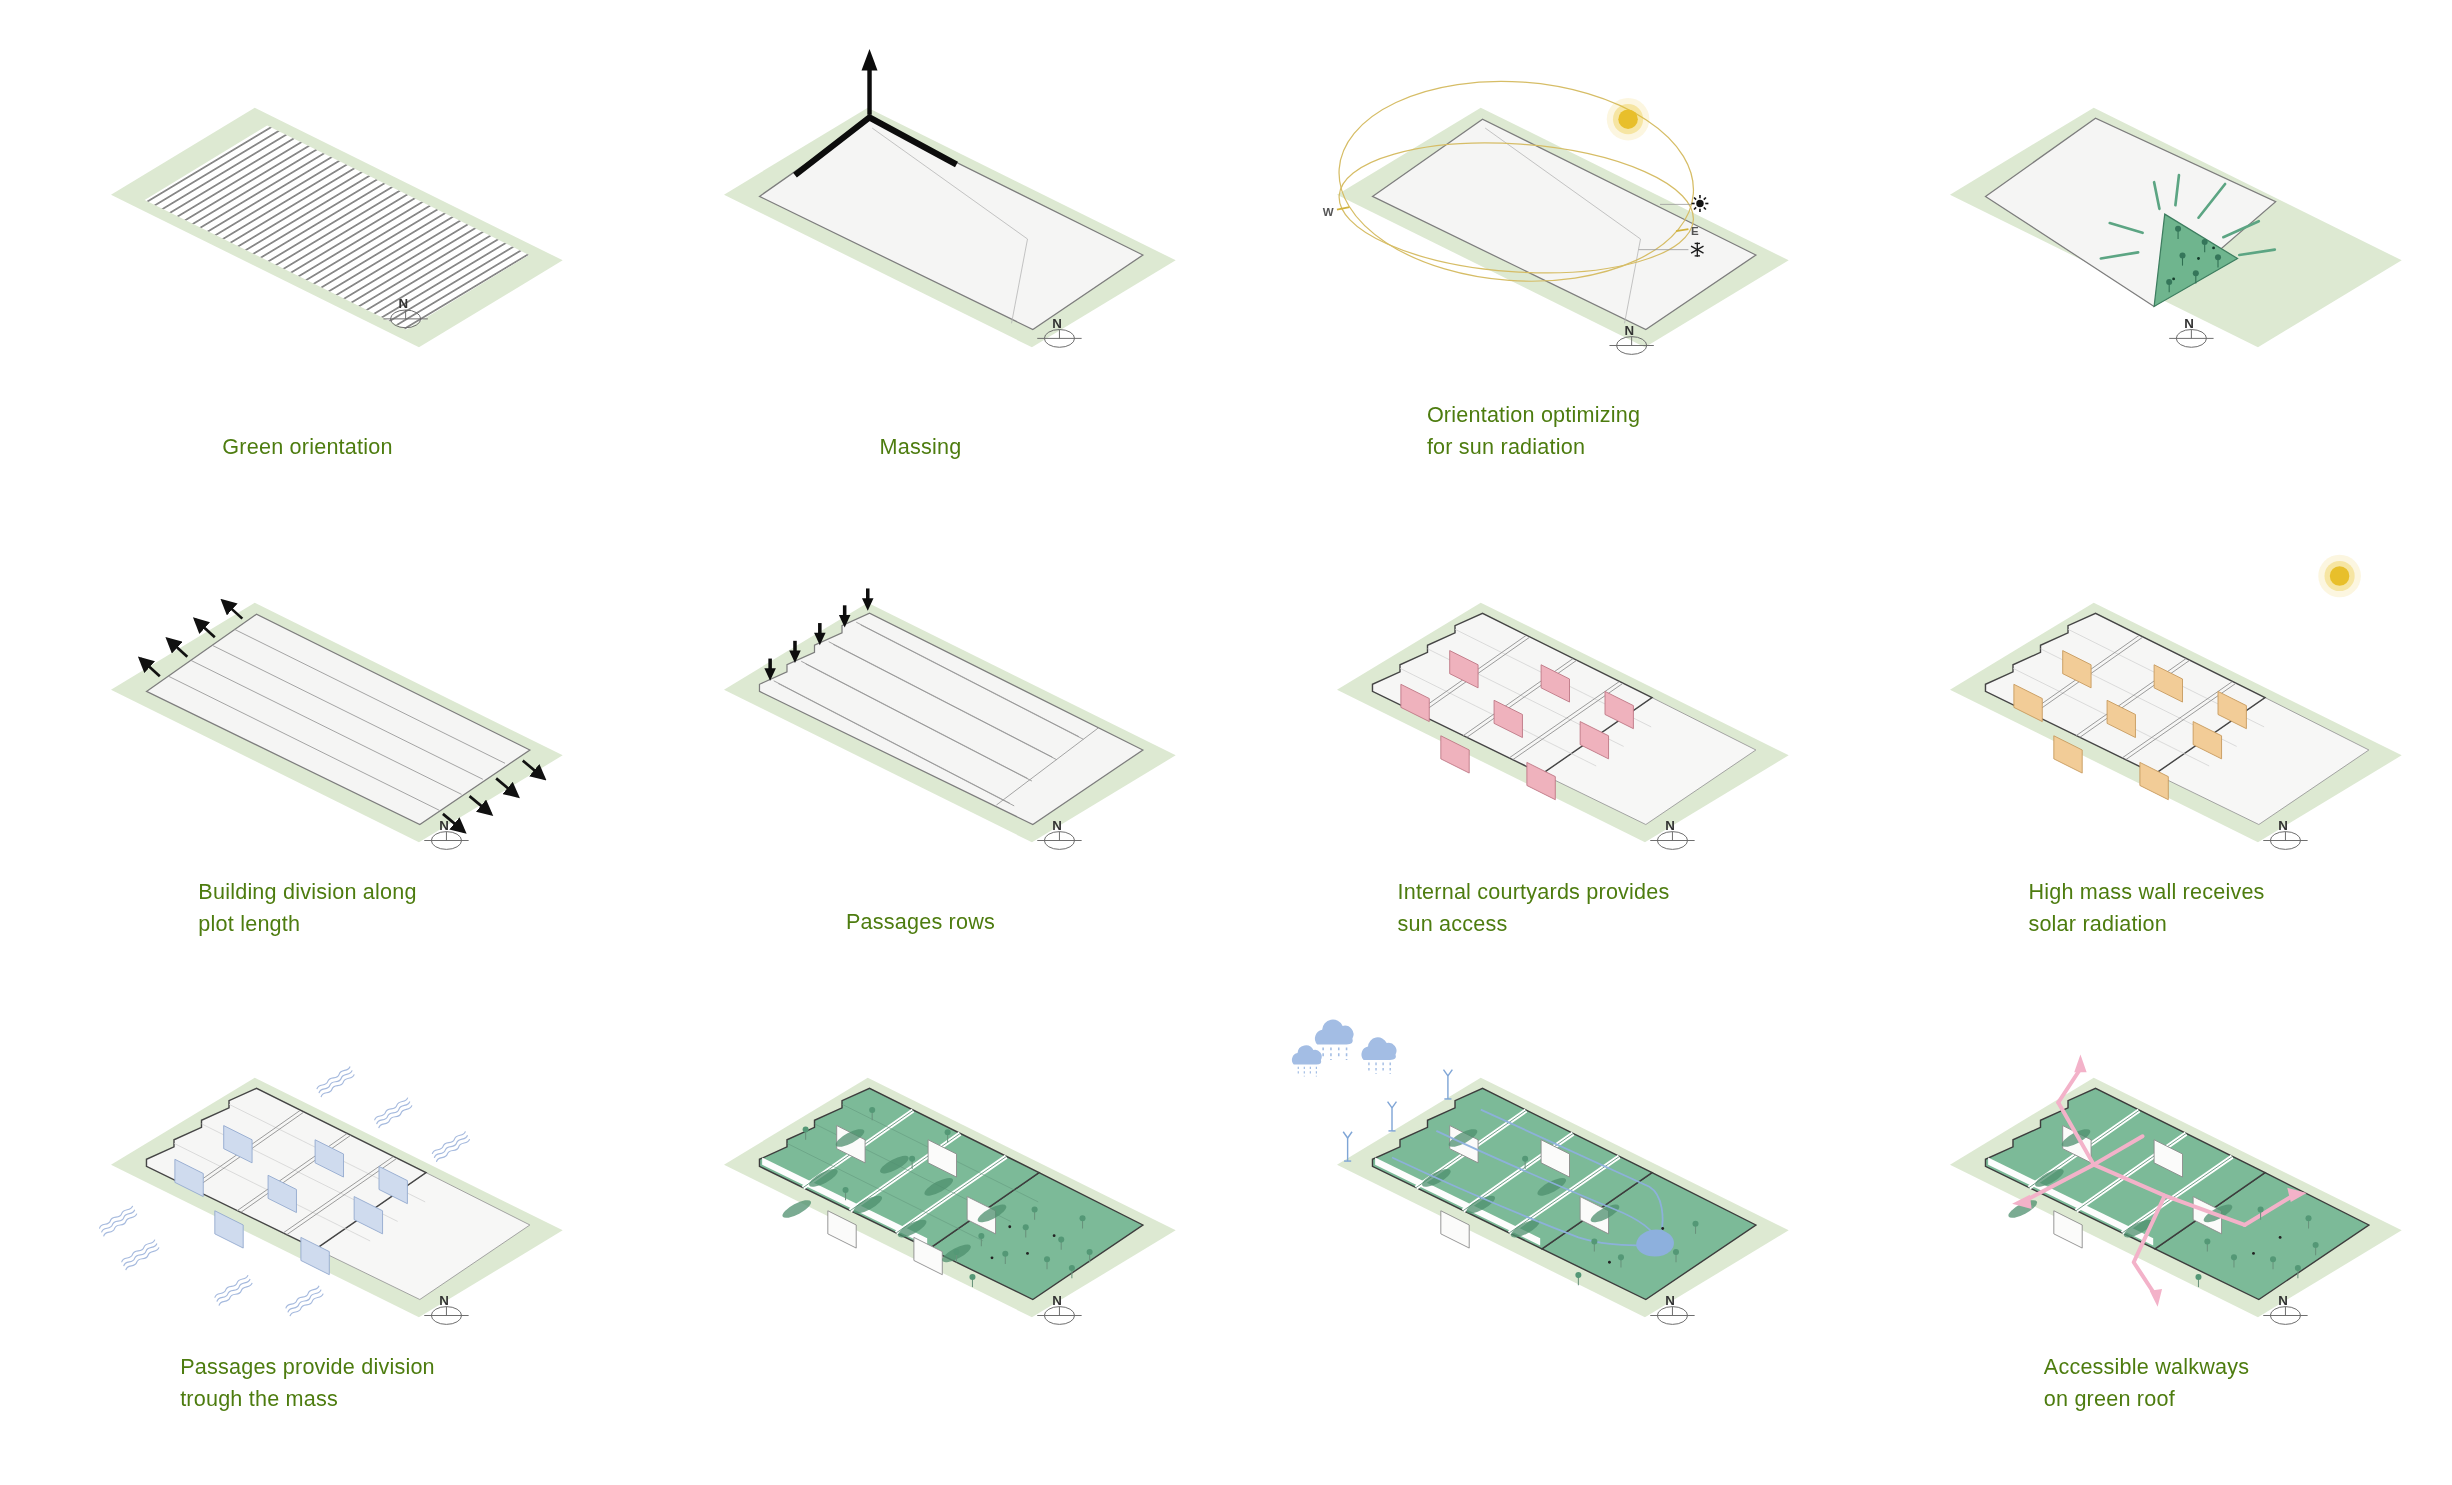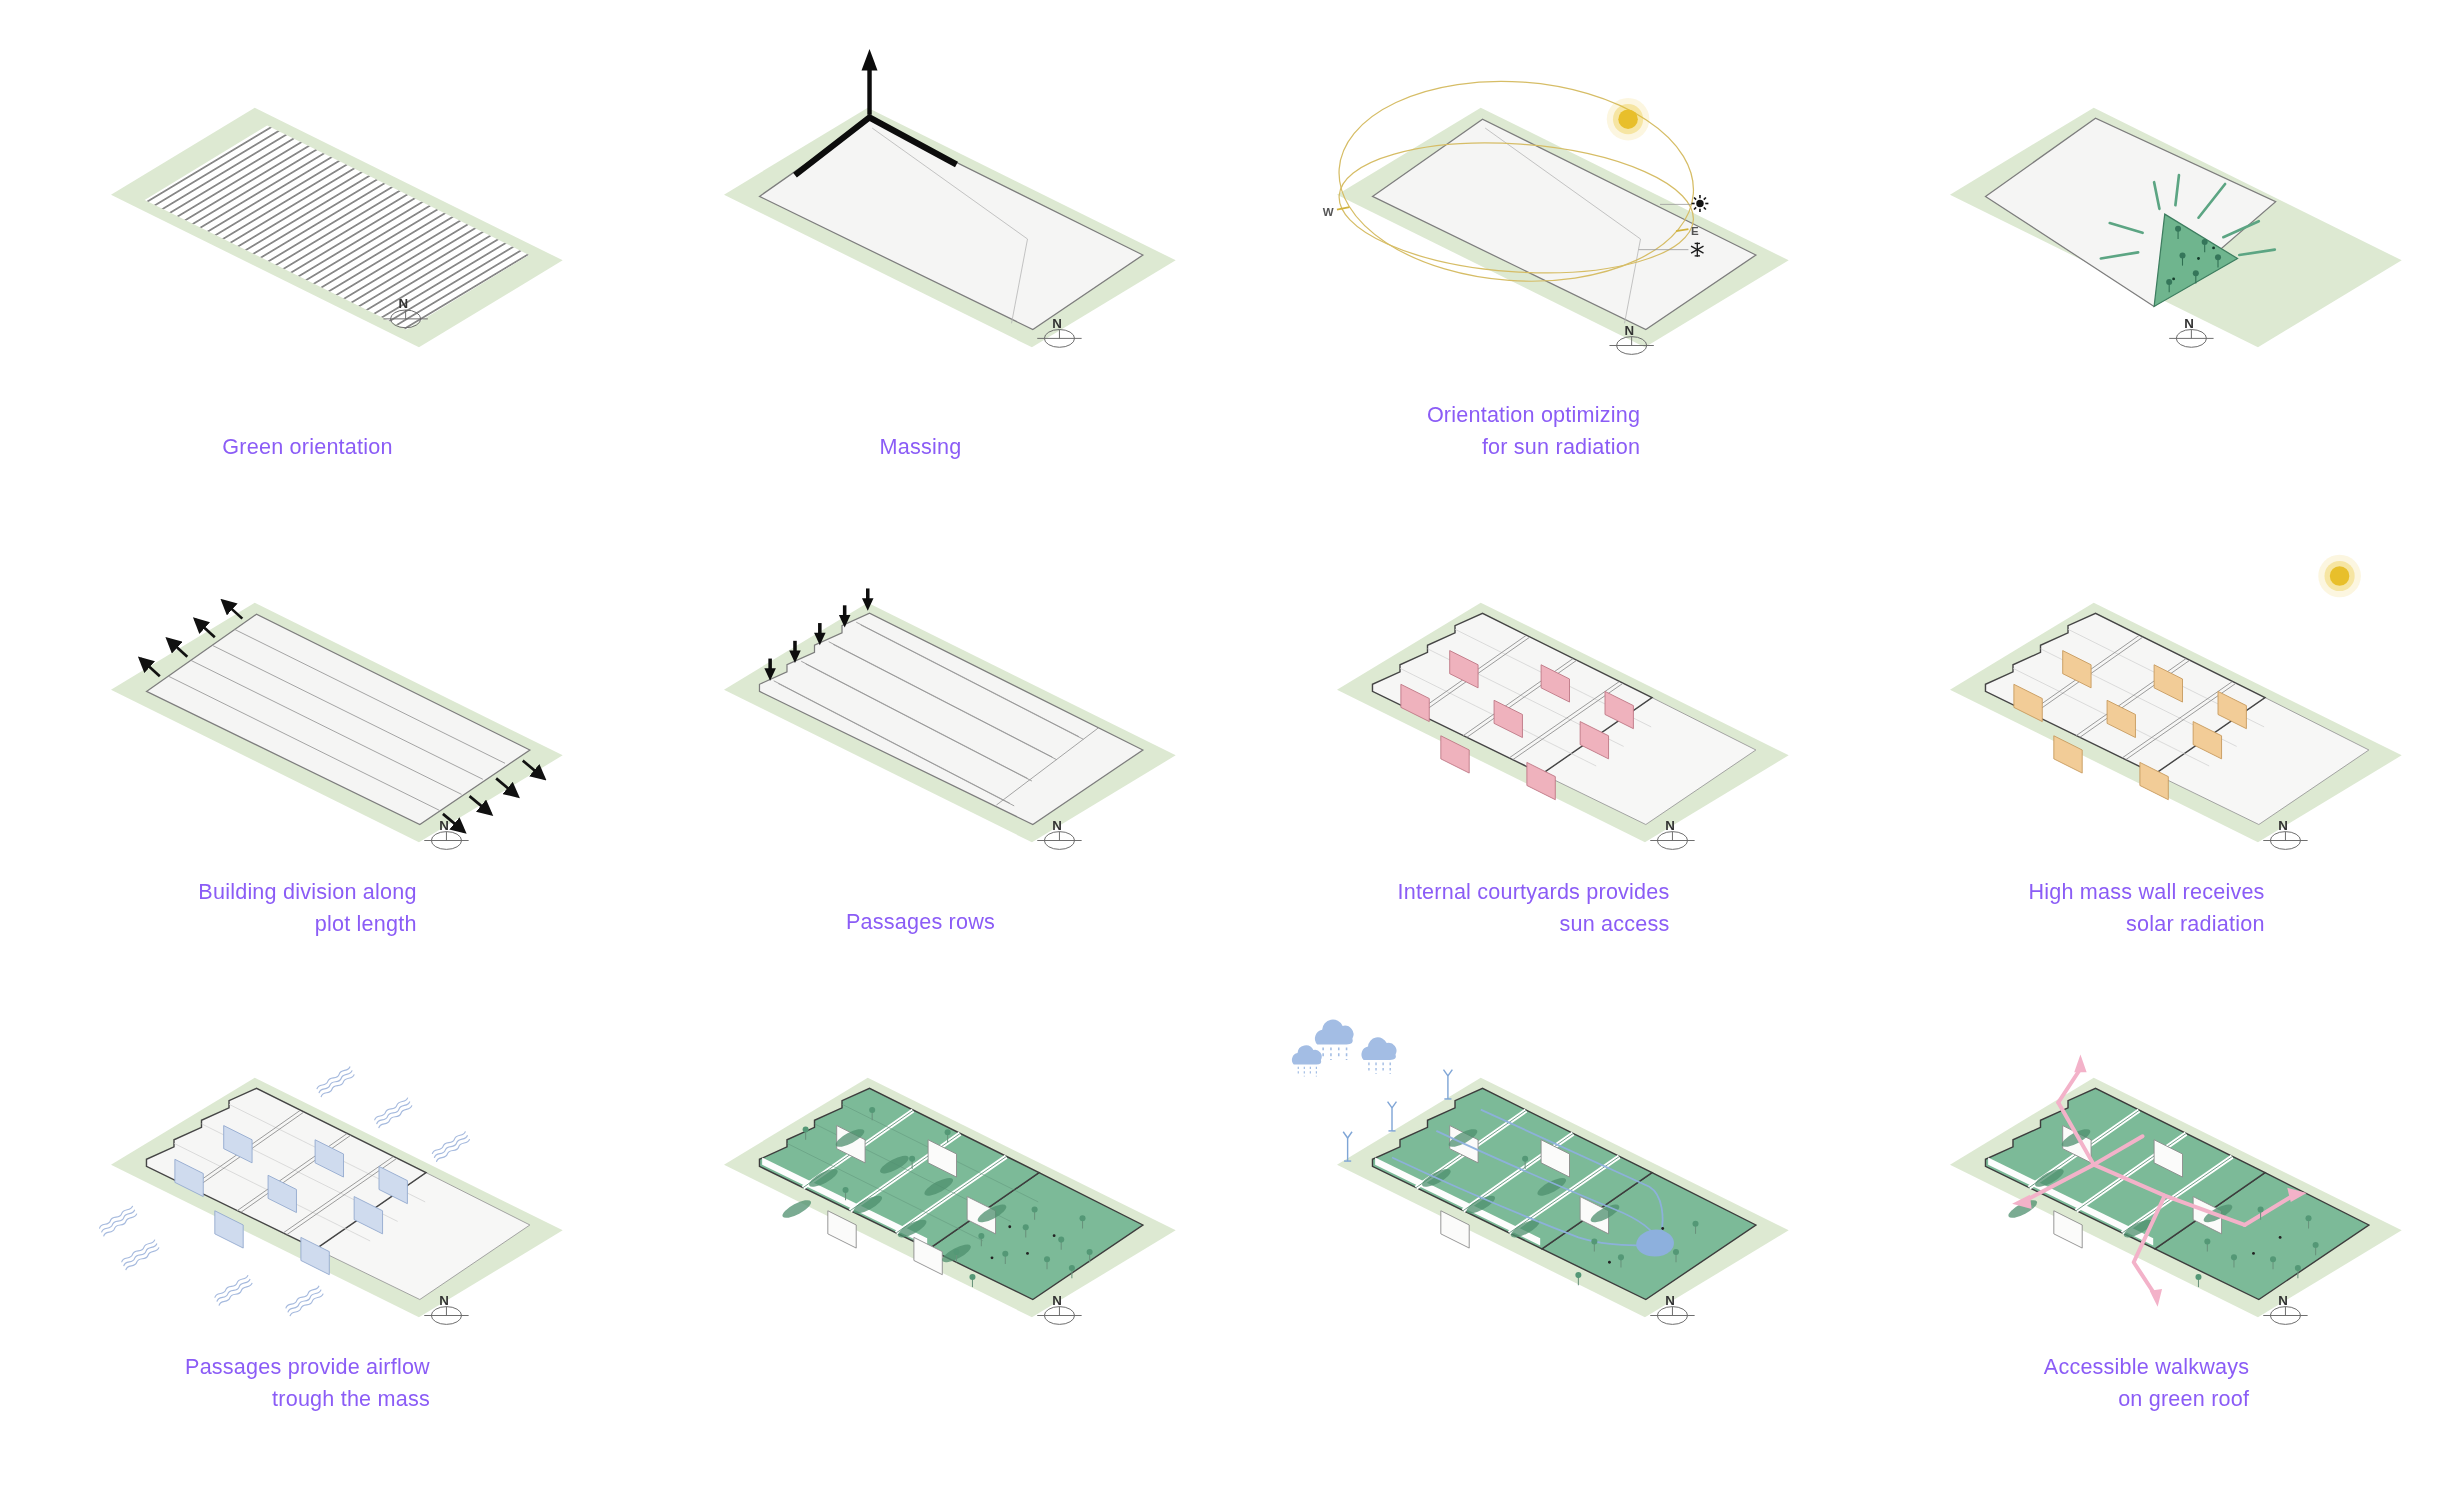--- a/index.html
+++ b/index.html
@@ -8,25 +8,25 @@
     display:grid;
     grid-template-columns:repeat(4,613px);
     grid-template-rows:495px 475px 516px;
     width:2450px;margin:0 auto;
   }
   .cell{display:flex;flex-direction:column;align-items:center;padding-top:9.8px;box-sizing:border-box;}
   .cell svg.dia{width:588px;height:355px;flex:0 0 auto;}
   .caption{
     margin-top:auto;
     padding-bottom:15.7px;
-    text-align:right;
+    text-align:left;
     white-space:pre-line;
     font-size:21.6px;
     line-height:1.5;
-    color:#8b5cf6;
+    color:#4d7c0f;
     letter-spacing:0.2px;
   }
   .cell:nth-child(n+9) .caption{padding-bottom:57px;}
   
   .plot{fill:#dde9d2;stroke:none;}
   .bld{fill:#f5f5f4;stroke:#7d7d7d;stroke-width:1.4;}
   .bld-dk{fill:#f6f6f5;stroke:#454545;stroke-width:1.6;}
   .pad{fill:#f7f7f6;stroke:#9a9a9a;stroke-width:1;}
   .faint{stroke:#b5b5b5;stroke-width:0.9;fill:none;}
   .roofline{stroke:#9a9a9a;stroke-width:1;fill:none;}
@@ -390,21 +390,21 @@
         <use href="#squig" transform="translate(320,105) rotate(-28)"></use>
         <use href="#squig" transform="translate(385,140) rotate(-28)"></use>
         <use href="#squig" transform="translate(450,178) rotate(-28)"></use>
         <use href="#squig" transform="translate(285,352) rotate(-28)"></use>
       </g>
       <g>
         <use href="#compass" x="466" y="360"></use>
         <text class="ntxt" x="458" y="348">N</text>
       </g>
     </svg>
-    <figcaption class="caption">Passages provide airflow
+    <figcaption class="caption">Passages provide division
 trough the mass</figcaption>
   </figure>
 
   <figure class="cell">
     <svg class="dia" viewBox="0 0 620 400">
       <polygon class="plot" points="250,92 597,264 435,362 88,190"></polygon>
       <polygon class="grn" points="443,199 560,258 436,342 319,285"></polygon>
       <polygon class="grn" points="128,192 128,184 159,170 159,162 190,148 190,140 221,126 221,118 252,104 443,199 319,285"></polygon>
       <polygon points="131,190 317,281 317,273 131,182" fill="#fdfdfd"></polygon>
       <g>

